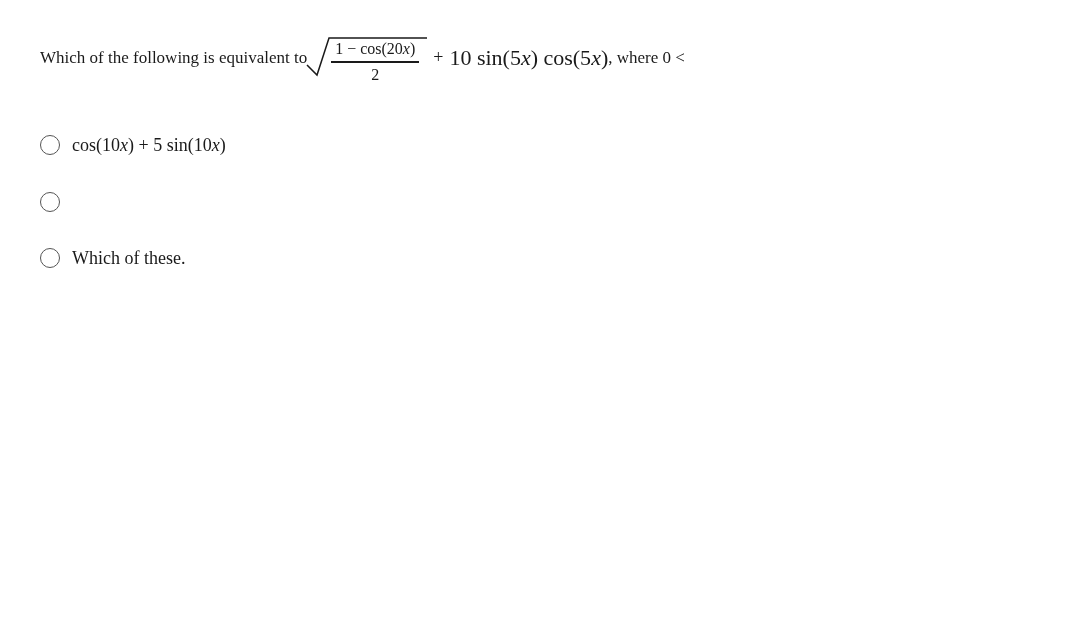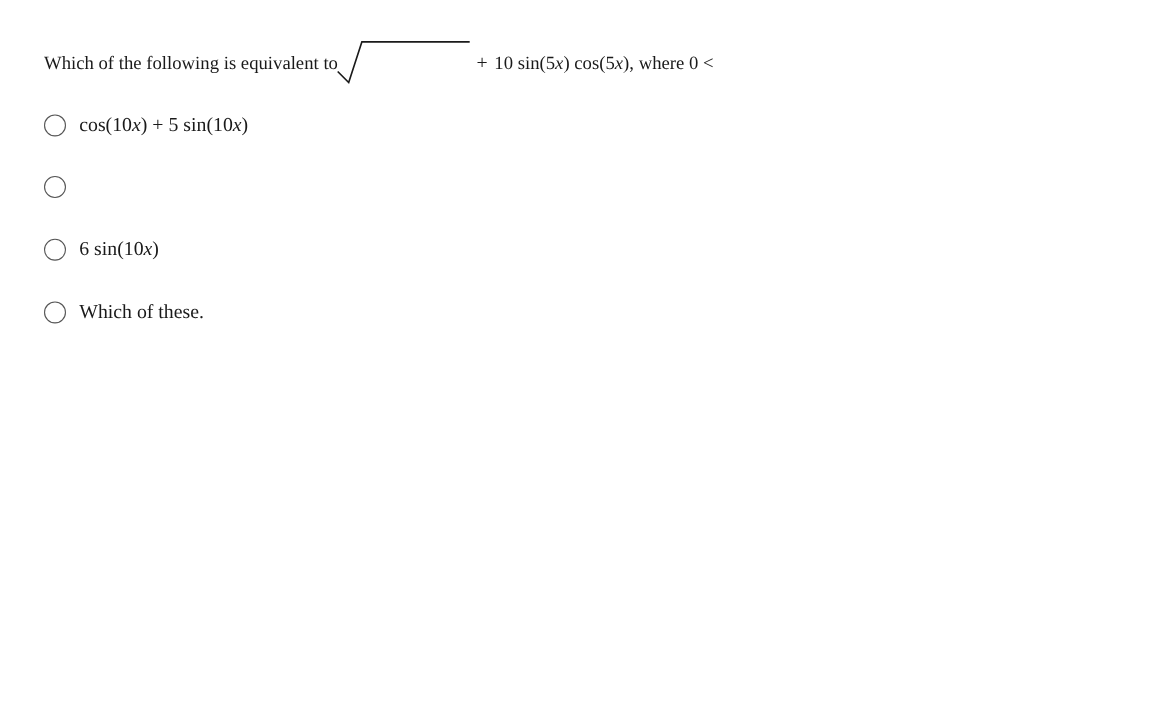--- a/index.html
+++ b/index.html
@@ -15,54 +15,54 @@
       color: #1a1a1a;
       width: 1068px;
       min-height: 639px;
       padding: 30px 40px;
     }
 
     .question-row {
       display: flex;
       align-items: center;
       gap: 0;
+      margin-bottom: 32px;
       flex-wrap: wrap;
     }
 
     .question-text {
       font-size: 17px;
       white-space: nowrap;
     }
 
     .sqrt-container {
       display: inline-flex;
       align-items: center;
       position: relative;
     }
 
     .plus-sign {
       font-size: 18px;
       margin: 0 6px;
     }
 
     .trig-expr {
-      font-size: 17px;
+      font-size: 22px;
       white-space: nowrap;
     }
 
     .options-list {
       list-style: none;
       display: flex;
       flex-direction: column;
       gap: 0;
     }
 
     .option-item {
       display: flex;
-      align-items: center;
       gap: 12px;
       padding: 18px 0 18px 0;
     }
 
     .radio-circle {
       width: 20px;
       height: 20px;
       border-radius: 50%;
       border: 1.5px solid #555;
       flex-shrink: 0;
@@ -86,20 +86,25 @@
 <div class="question-row">
   <span class="question-text">Which of the following is equivalent to</span>
 
   <span class="sqrt-container">
 
     <svg width="120" height="55" viewBox="0 0 120 55" style="overflow:visible;">
 
       <polyline points="0,35 10,45 22,8 120,8" stroke="#1a1a1a" stroke-width="1.5" fill="none"></polyline>
 
     </svg>
+    <span style="position:absolute; left:24px; top:10px; display:inline-flex; flex-direction:column; align-items:center; width:88px;">
+      <span style="font-size:16px; padding-bottom:3px;">1 − cos(20<span class="math-italic">x</span>)</span>
+      <span style="width:100%; height:1.5px; background:#1a1a1a;"></span>
+      <span style="font-size:16px; padding-top:3px;">2</span>
+    </span>
   </span>
 
   <span class="plus-sign">+</span>
   <span class="trig-expr">10 sin(5<span class="math-italic">x</span>) cos(5<span class="math-italic">x</span>)</span>
   <span class="question-text">, where 0 &lt;</span>
 </div>
 
 <ul class="options-list">
 
   <li class="option-item">
@@ -108,26 +113,20 @@
       cos(10<span class="math-italic">x</span>) + 5 sin(10<span class="math-italic">x</span>)
     </span>
   </li>
 
 
 
   <li class="option-item">
     <span class="radio-circle"></span>
   </li>
 
-  <li class="option-item">
-    <span class="radio-circle"></span>
-    <span class="option-label">
-      6 sin(10<span class="math-italic">x</span>)
-    </span>
-  </li>
 
   <li class="option-item">
     <span class="radio-circle"></span>
     <span class="option-label">
       Which of these.
     </span>
   </li>
 
 </ul>
 

